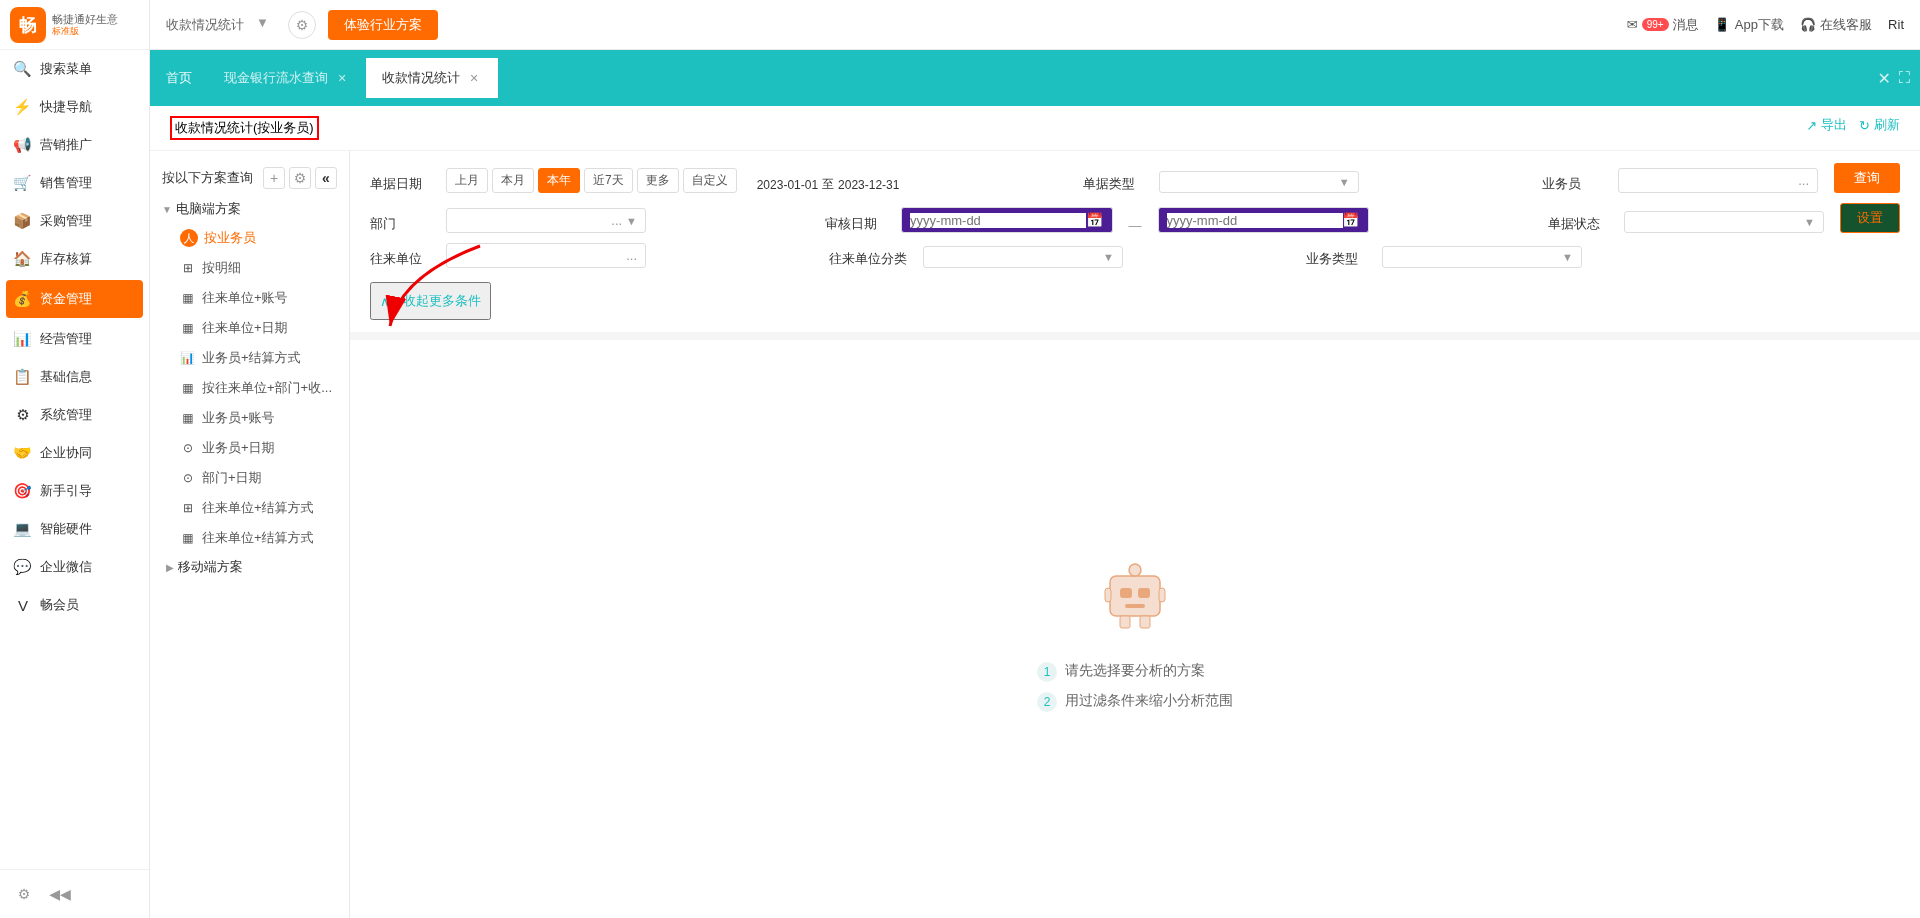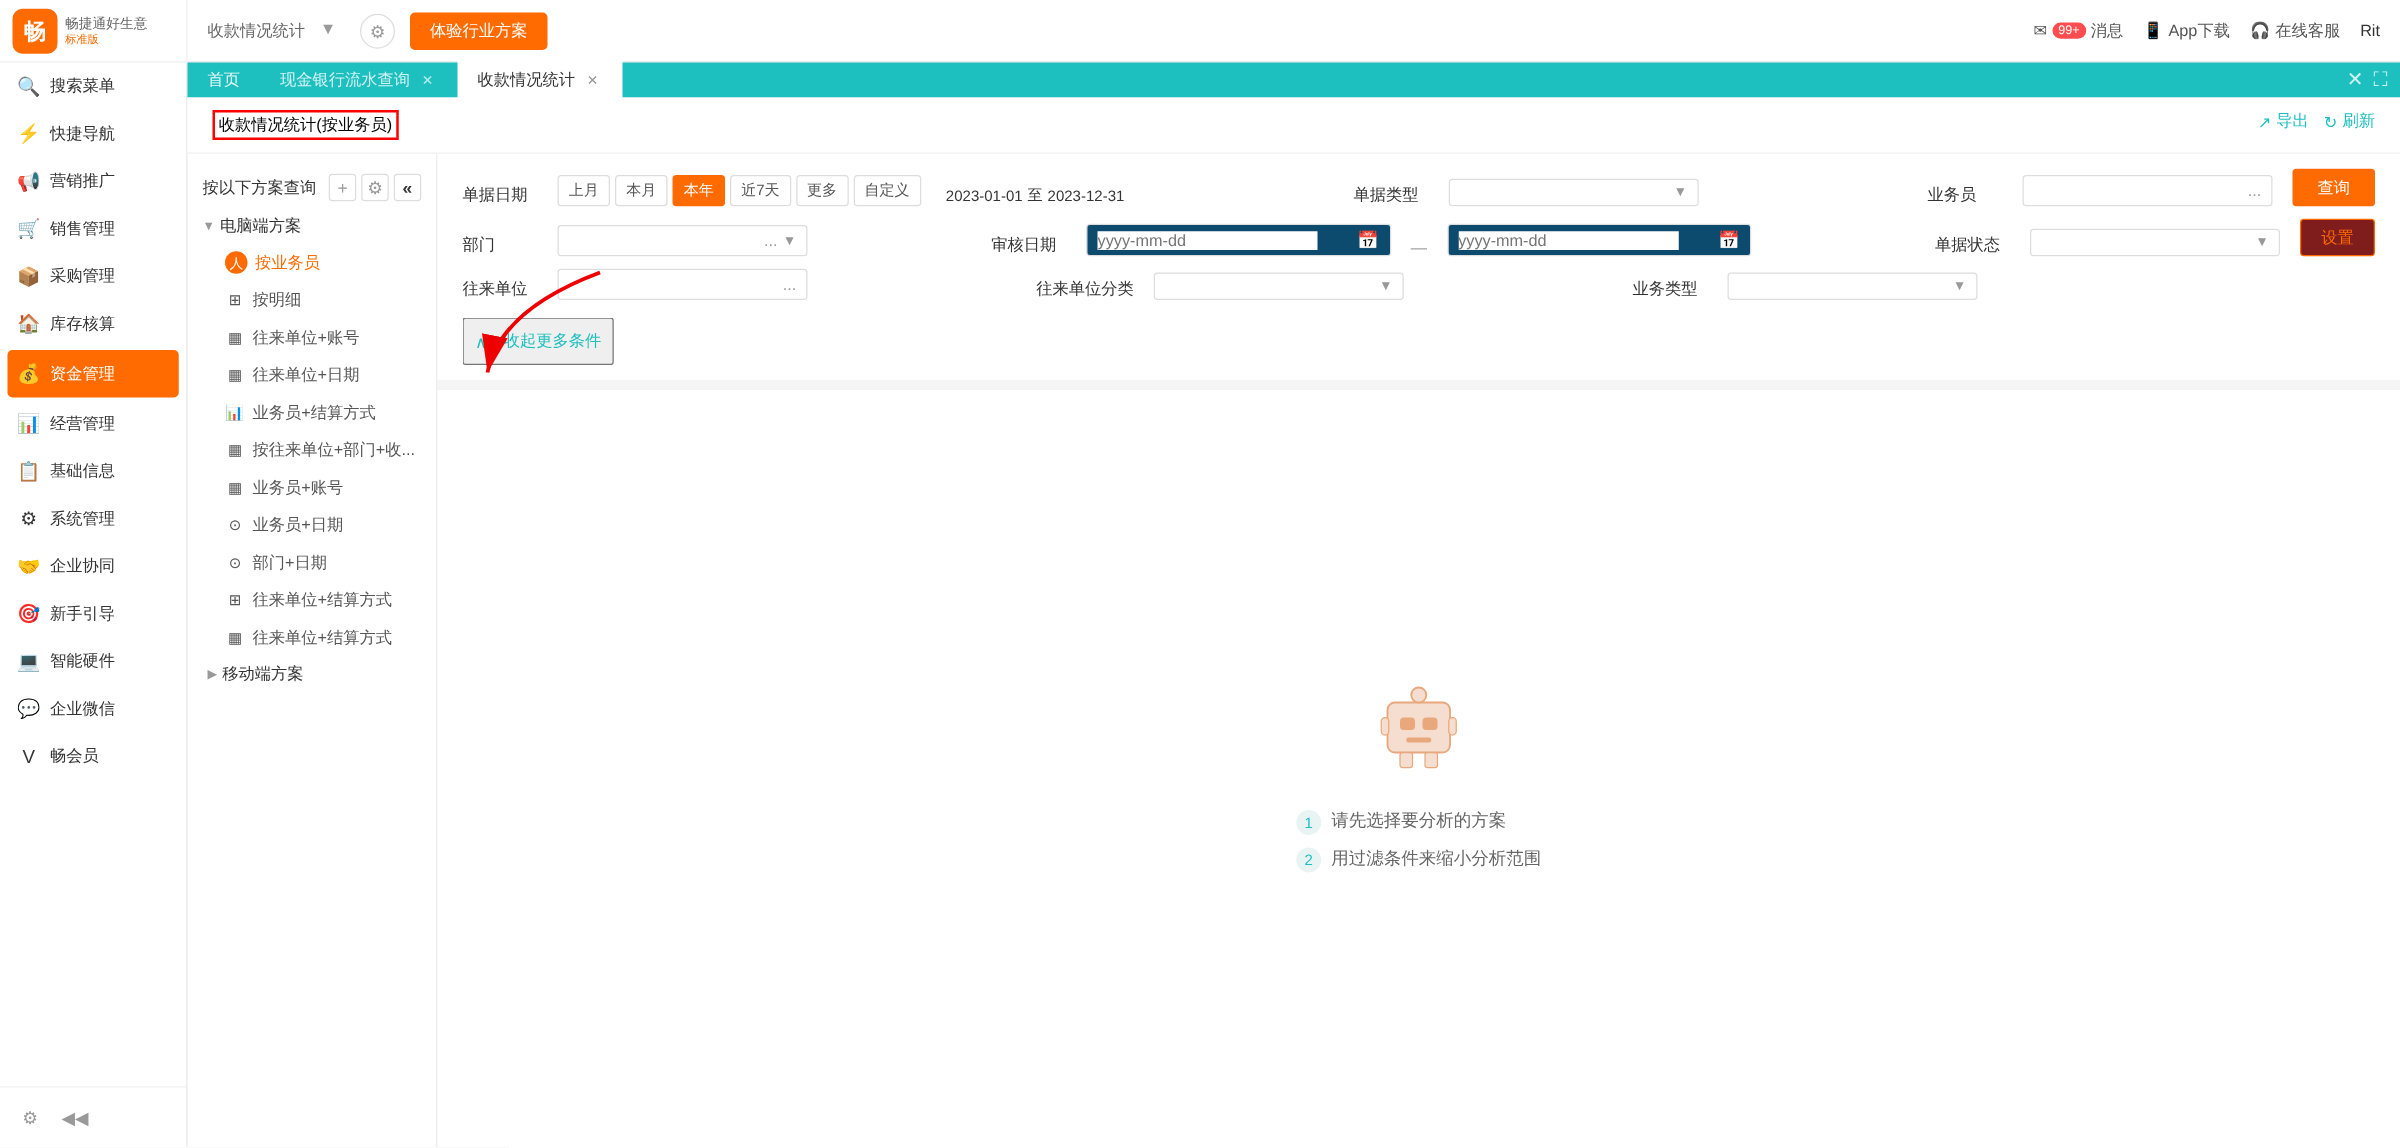--- a/index.html
+++ b/index.html
@@ -26,21 +26,21 @@
     .topbar { height: 50px; background: #fff; display: flex; align-items: center; padding: 0 16px; border-bottom: 1px solid #e8e8e8; gap: 12px; }
     .topbar-breadcrumb { display: flex; align-items: center; gap: 4px; color: #666; font-size: 13px; }
     .topbar-spacer { flex: 1; }
     .topbar-actions { display: flex; align-items: center; gap: 16px; }
     .topbar-btn { background: #ff6b00; color: white; border: none; border-radius: 4px; padding: 6px 16px; cursor: pointer; font-size: 13px; }
     .topbar-action { display: flex; align-items: center; gap: 4px; color: #555; font-size: 13px; cursor: pointer; }
     .topbar-badge { background: #ff4d4f; color: white; border-radius: 10px; padding: 1px 5px; font-size: 10px; }
     .topbar-user { font-size: 13px; color: #333; cursor: pointer; }
 
     
-    .tabbar { height: 28px; background: #1dbfbf; display: flex; align-items: center; padding: 0 0; }
+    .tabbar { height: 56px; background: #1dbfbf; display: flex; align-items: center; padding: 0 0; }
     .tab { display: flex; align-items: center; padding: 0 16px; height: 40px; cursor: pointer; color: rgba(255,255,255,0.8); font-size: 13px; gap: 6px; position: relative; }
     .tab.active { background: #fff; color: #333; }
     .tab:first-child { color: rgba(255,255,255,0.9); }
     .tab-close { width: 16px; height: 16px; display: flex; align-items: center; justify-content: center; border-radius: 50%; font-size: 11px; color: rgba(255,255,255,0.7); }
     .tab.active .tab-close { color: #999; }
     .tabbar-right { margin-left: auto; display: flex; align-items: center; padding-right: 10px; gap: 8px; }
     .tabbar-icon { color: rgba(255,255,255,0.8); cursor: pointer; font-size: 16px; }
 
     
     .page-header { background: #fff; padding: 10px 20px; display: flex; align-items: flex-start; border-bottom: 1px solid #f0f0f0; }
@@ -72,27 +72,27 @@
     
     .filter-area { background: #fff; padding: 12px 20px; margin-bottom: 8px; }
     .filter-row { display: flex; align-items: flex-end; gap: 16px; margin-bottom: 10px; }
     .filter-label { font-size: 13px; color: #333; white-space: nowrap; min-width: 60px; }
     .filter-date-group { display: flex; align-items: center; gap: 4px; flex-wrap: wrap; }
     .date-btn { padding: 3px 8px; border: 1px solid #ddd; border-radius: 3px; cursor: pointer; font-size: 12px; background: #fff; color: #555; }
     .date-btn.active { background: #ff6b00; color: white; border-color: #ff6b00; }
     .date-range { display: flex; align-items: center; gap: 4px; font-size: 12px; color: #333; margin-left: 4px; }
     .filter-select { display: flex; align-items: center; border: 1px solid #ddd; border-radius: 3px; padding: 4px 8px; background: #fff; cursor: pointer; gap: 4px; min-width: 120px; font-size: 13px; color: #555; }
     .filter-select-wide { min-width: 200px; }
-    .filter-input { display: flex; align-items: center; border: 1px solid #ddd; border-radius: 3px; padding: 4px 8px; background: #0c4a6e; min-width: 140px; gap: 32px; }
+    .filter-input { display: flex; align-items: center; border: 1px solid #ddd; border-radius: 3px; padding: 4px 8px; background: #4c1d95; min-width: 140px; }
     .filter-input input { border: none; outline: none; font-size: 13px; color: #333; width: 100%; }
     .filter-dash { color: #999; }
     .filter-cal { color: #999; cursor: pointer; font-size: 14px; }
     .chevron { color: #999; font-size: 11px; }
     .btn-query { background: #ff6b00; color: white; border: none; border-radius: 3px; padding: 6px 20px; cursor: pointer; font-size: 13px; }
-    .btn-set { background: #7f1d1d; color: #ff6b00; border: 1px solid #ff6b00; border-radius: 3px; padding: 5px 16px; cursor: pointer; font-size: 13px; }
+    .btn-set { background: #14532d; color: #ff6b00; border: 1px solid #ff6b00; border-radius: 3px; padding: 5px 16px; cursor: pointer; font-size: 13px; }
     .collapse-btn { display: flex; align-items: center; justify-content: center; padding: 8px; color: #1dbfbf; cursor: pointer; font-size: 13px; gap: 4px; }
 
     
     .empty-state { flex: 1; display: flex; flex-direction: column; align-items: center; justify-content: center; background: #fff; margin: 0 0; gap: 16px; }
     .empty-icon { width: 100px; height: 100px; position: relative; }
     .empty-icon svg { width: 100%; height: 100%; }
     .empty-tips { display: flex; flex-direction: column; gap: 10px; }
     .tip-item { display: flex; align-items: flex-start; gap: 8px; font-size: 14px; color: #666; }
     .tip-num { width: 20px; height: 20px; background: #e8f4f4; color: #1dbfbf; border-radius: 50%; display: flex; align-items: center; justify-content: center; font-size: 12px; flex-shrink: 0; }
 

